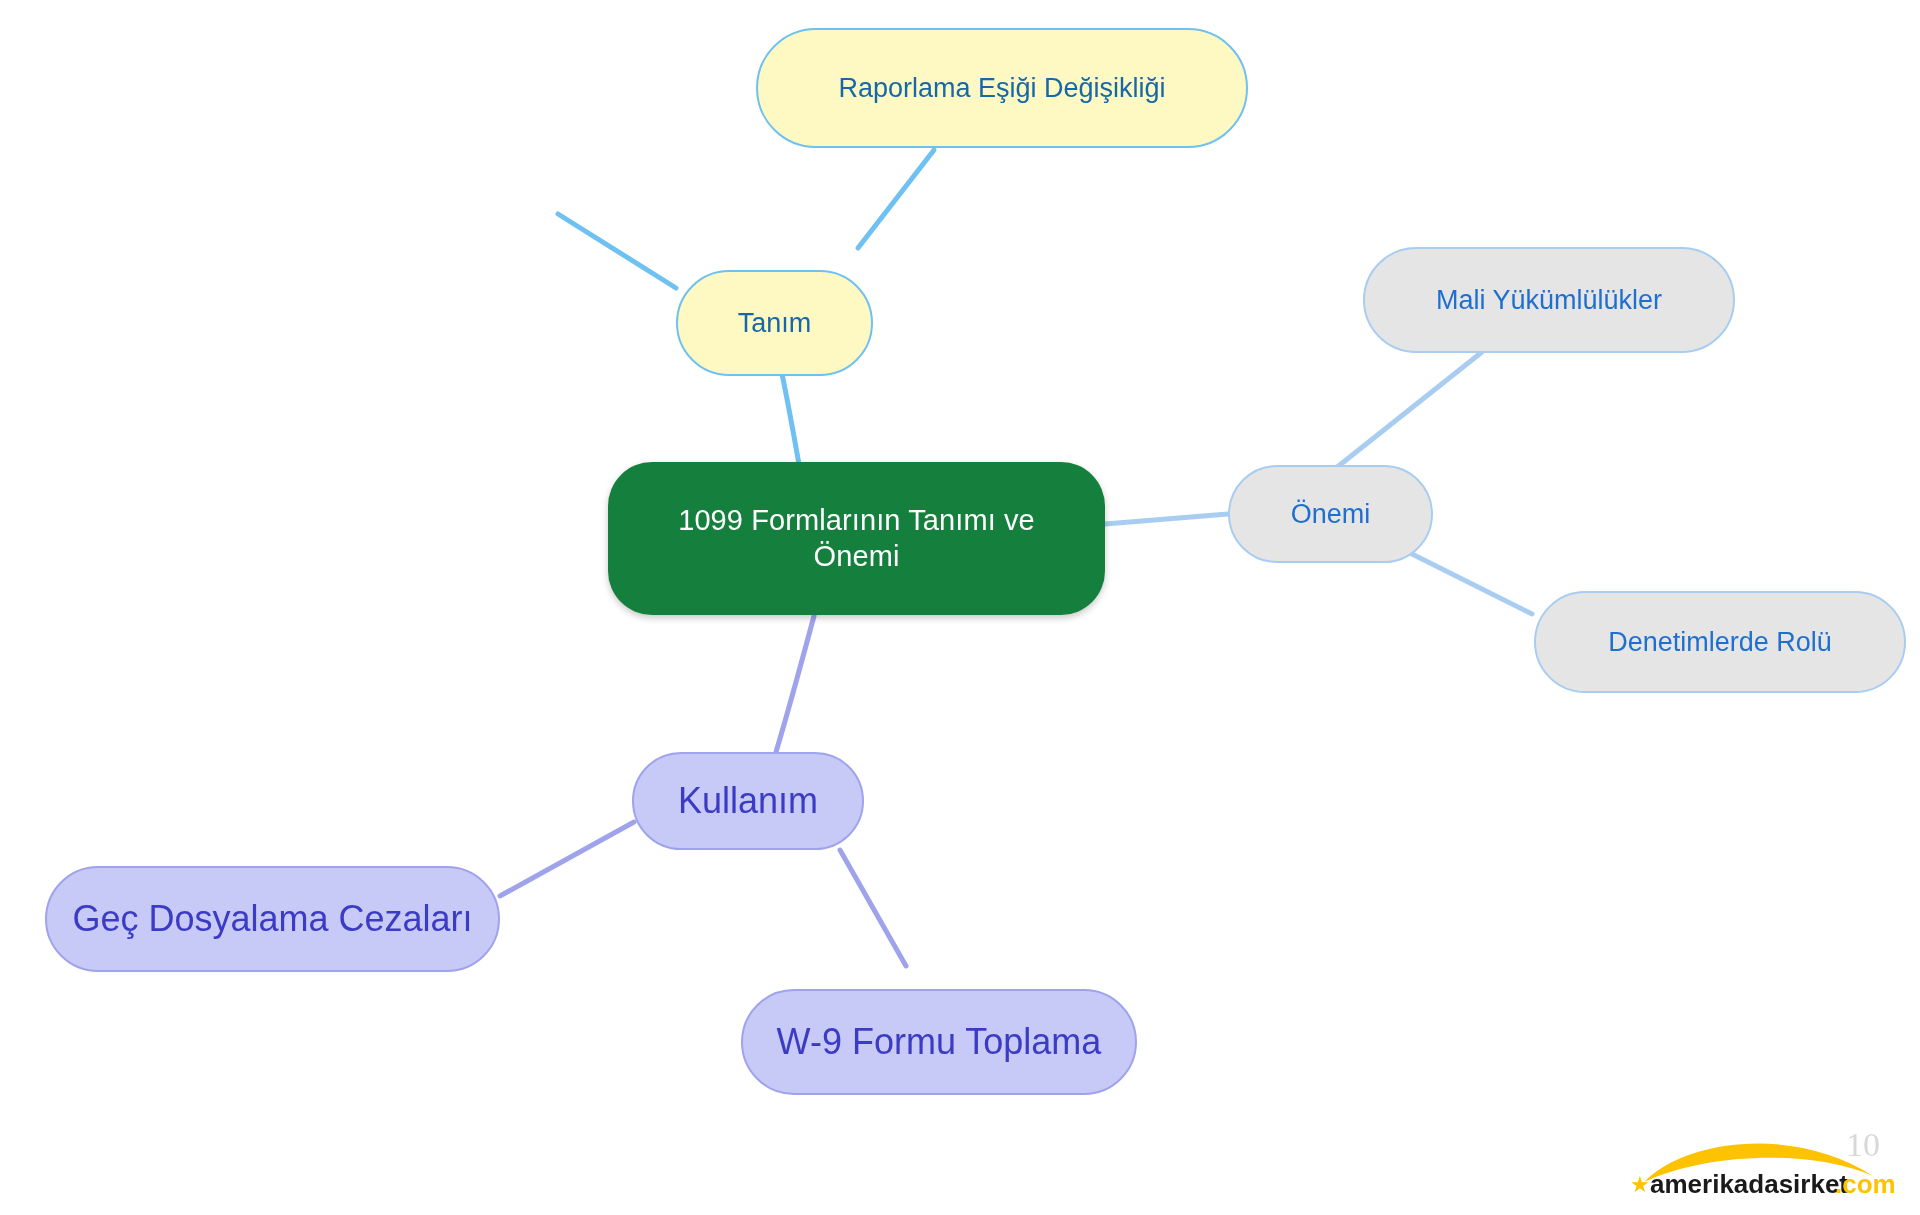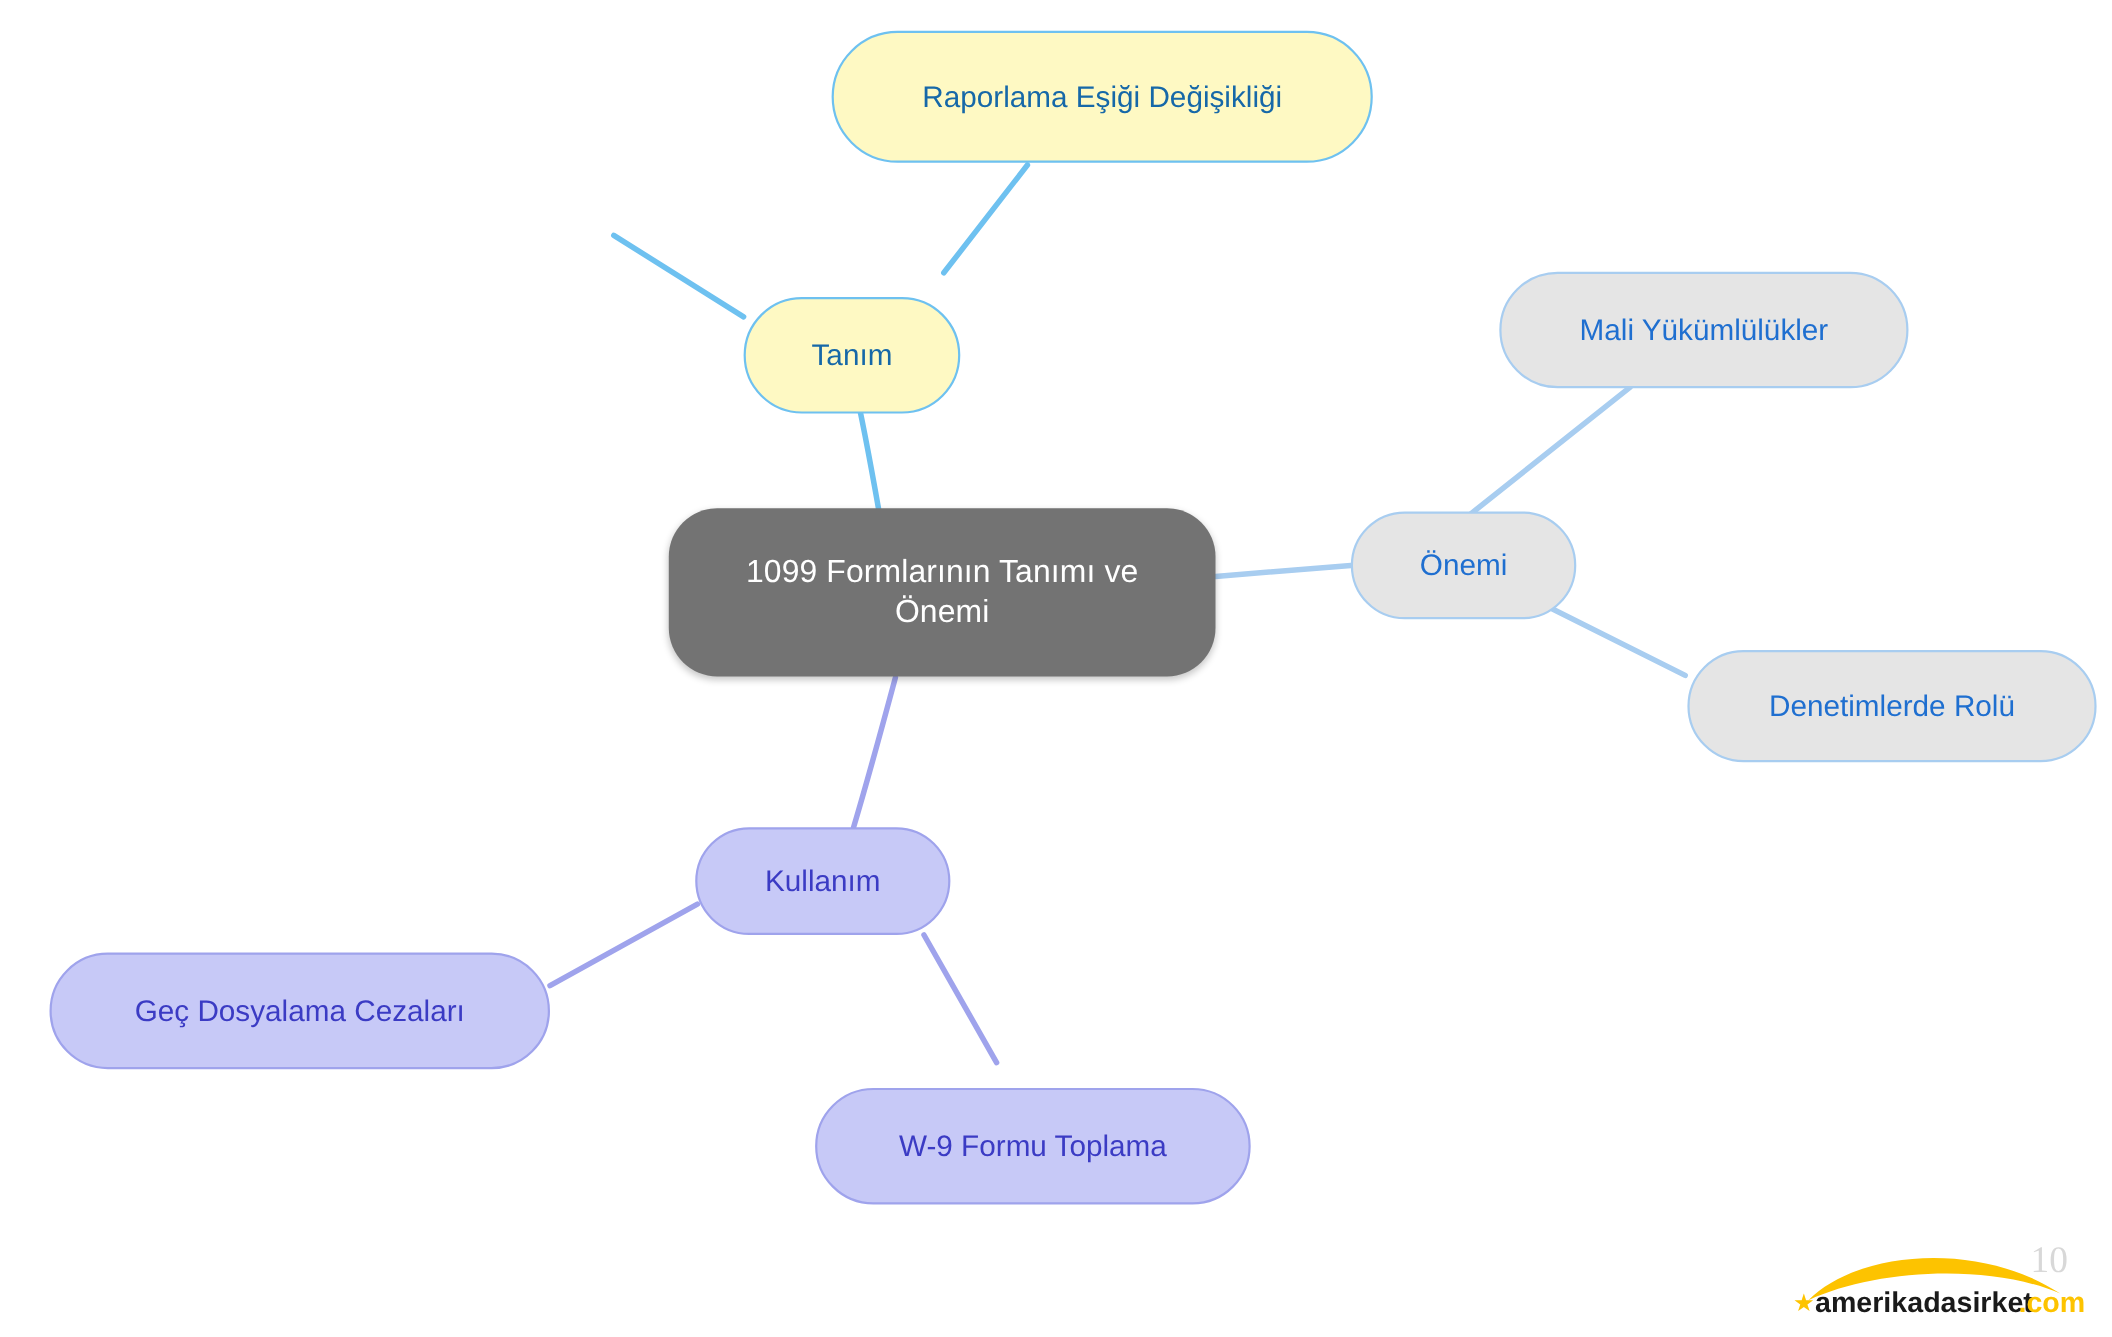--- a/index.html
+++ b/index.html
@@ -32,21 +32,21 @@
     display: flex;
     align-items: center;
     justify-content: center;
     text-align: center;
     border-radius: 999px;
     line-height: 1.22;
     white-space: pre-line;
     padding: 6px 18px;
   }
   .node-root {
-    background: #737373;
+    background: #15803d;
     color: #ffffff;
     font-size: 29px;
     border-radius: 44px;
     box-shadow: 0 3px 7px rgba(0,0,0,0.22);
     letter-spacing: 0.1px;
   }
   .node-blue {
     background: #fef9c3;
     border: 2px solid #6ec1f0;
     color: #1668a8;
@@ -55,21 +55,21 @@
   .node-lightblue {
     background: #e5e5e5;
     border: 2px solid #a8cdf0;
     color: #1f6fd0;
     font-size: 27px;
   }
   .node-purple {
     background: #c7c9f7;
     border: 2px solid #9fa3ec;
     color: #3b3bc4;
-    font-size: 27px;
+    font-size: 36px;
   }
   #watermark {
     position: absolute;
     left: 1630px;
     top: 1122px;
     width: 268px;
     height: 82px;
   }
 </style>
 </head>

